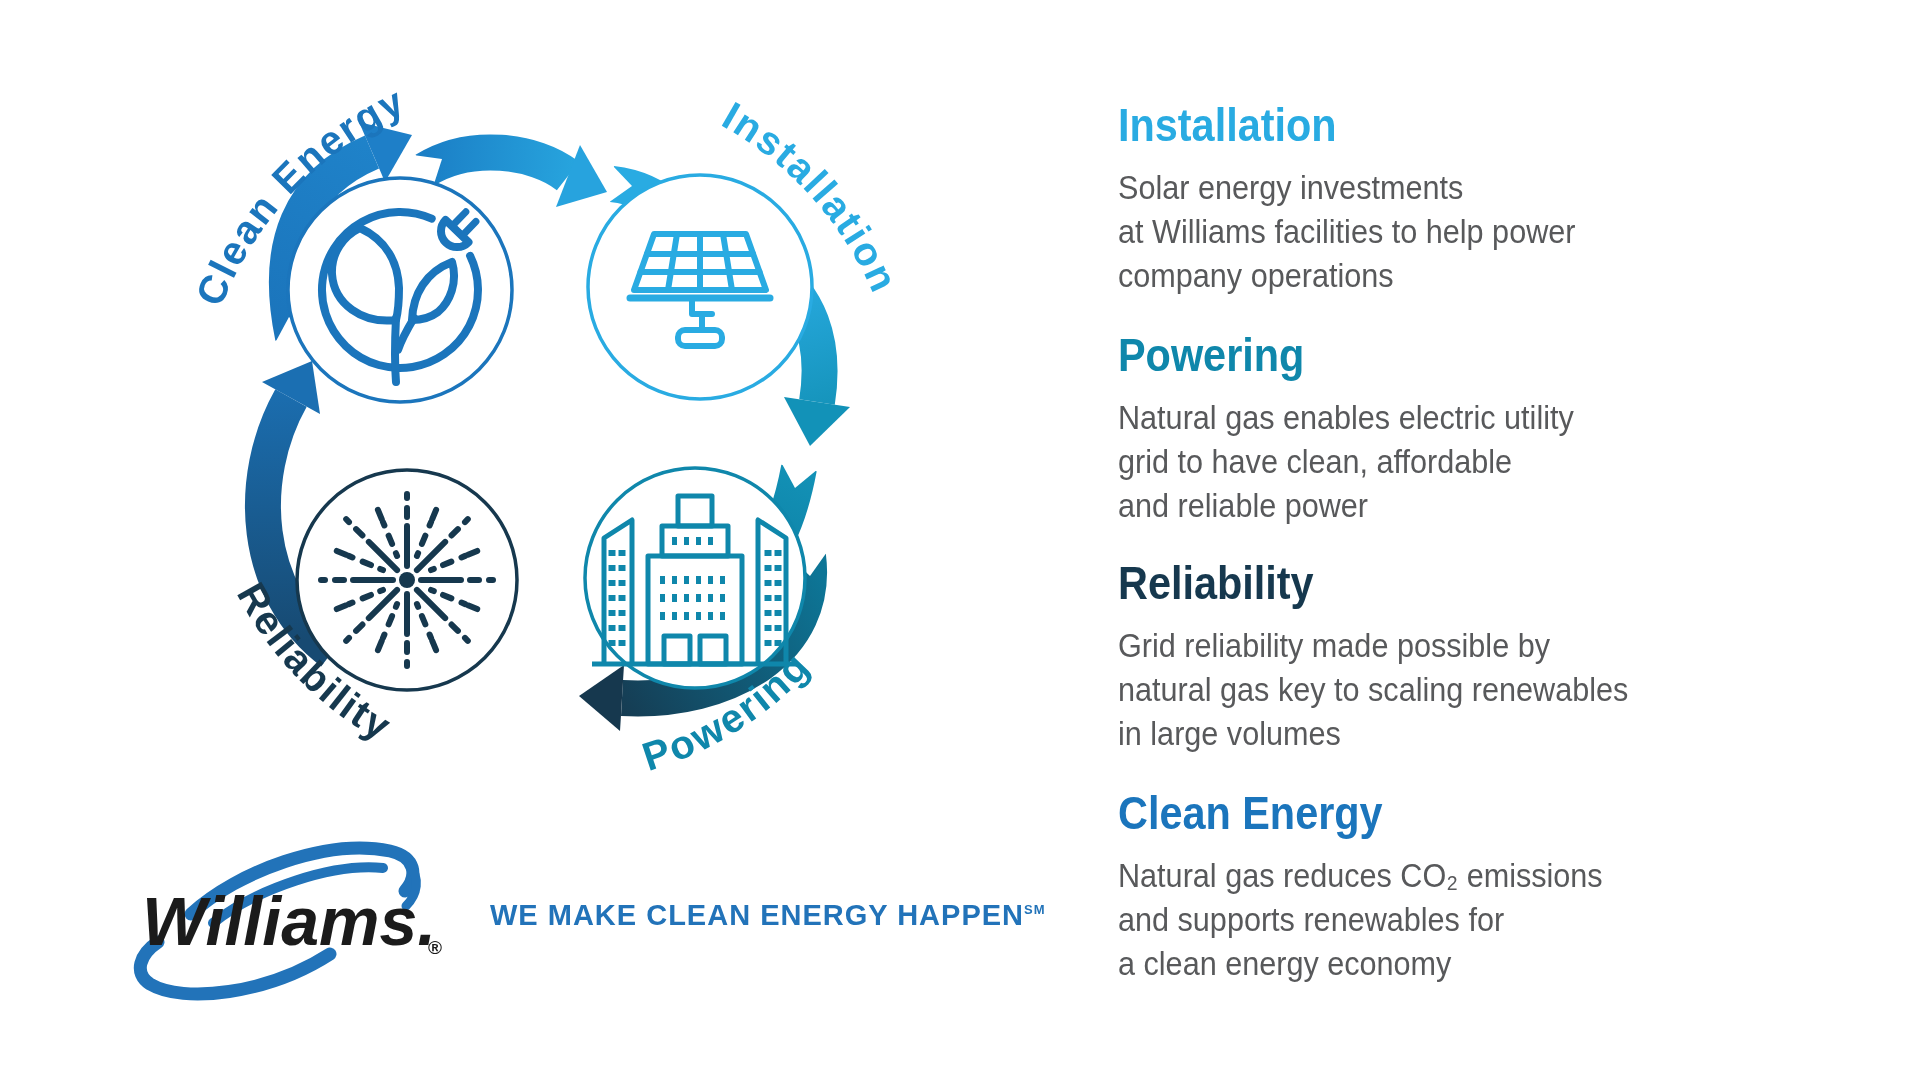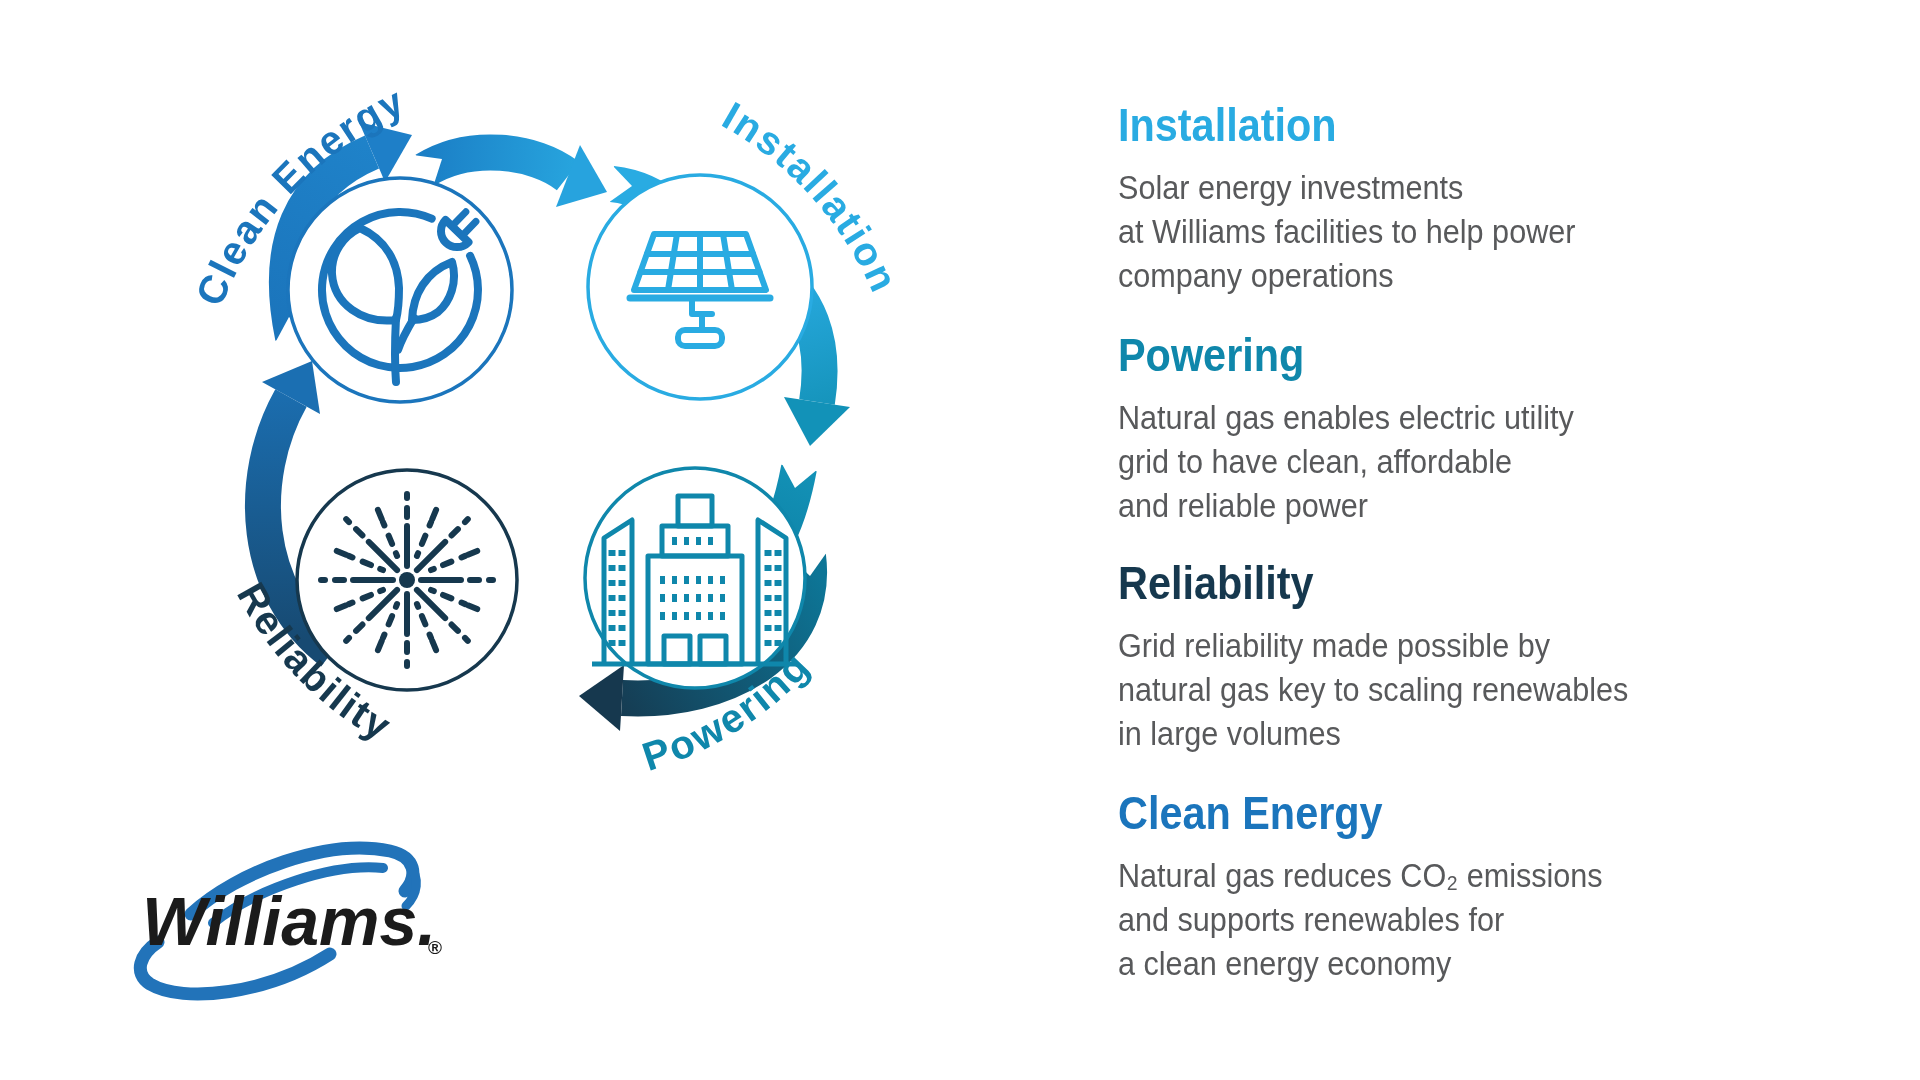--- a/index.html
+++ b/index.html
@@ -201,14 +201,17 @@
     <g stroke="#2273B9" fill="none" stroke-linecap="round">
       <path d="M 63 86 C 110 43 200 10 262 23 C 288 29 290 48 277 63" stroke-width="13"></path>
       <path d="M 85 95 C 130 60 205 35 255 40" stroke-width="10"></path>
       <path d="M 282 38 C 292 50 290 66 278 78" stroke-width="9"></path>
       <path d="M 202 126 C 140 166 55 176 22 156 C 5 145 12 126 30 114" stroke-width="13"></path>
     </g>
     <text class="logo-text" x="14" y="117">Williams.</text>
     <text class="logo-reg" x="300" y="126">®</text>
   </svg>
 
+  <div class="tagline">
+    <span>WE MAKE CLEAN ENERGY HAPPEN</span><sup>SM</sup>
+  </div>
 
 </div>
 
 </body></html>

